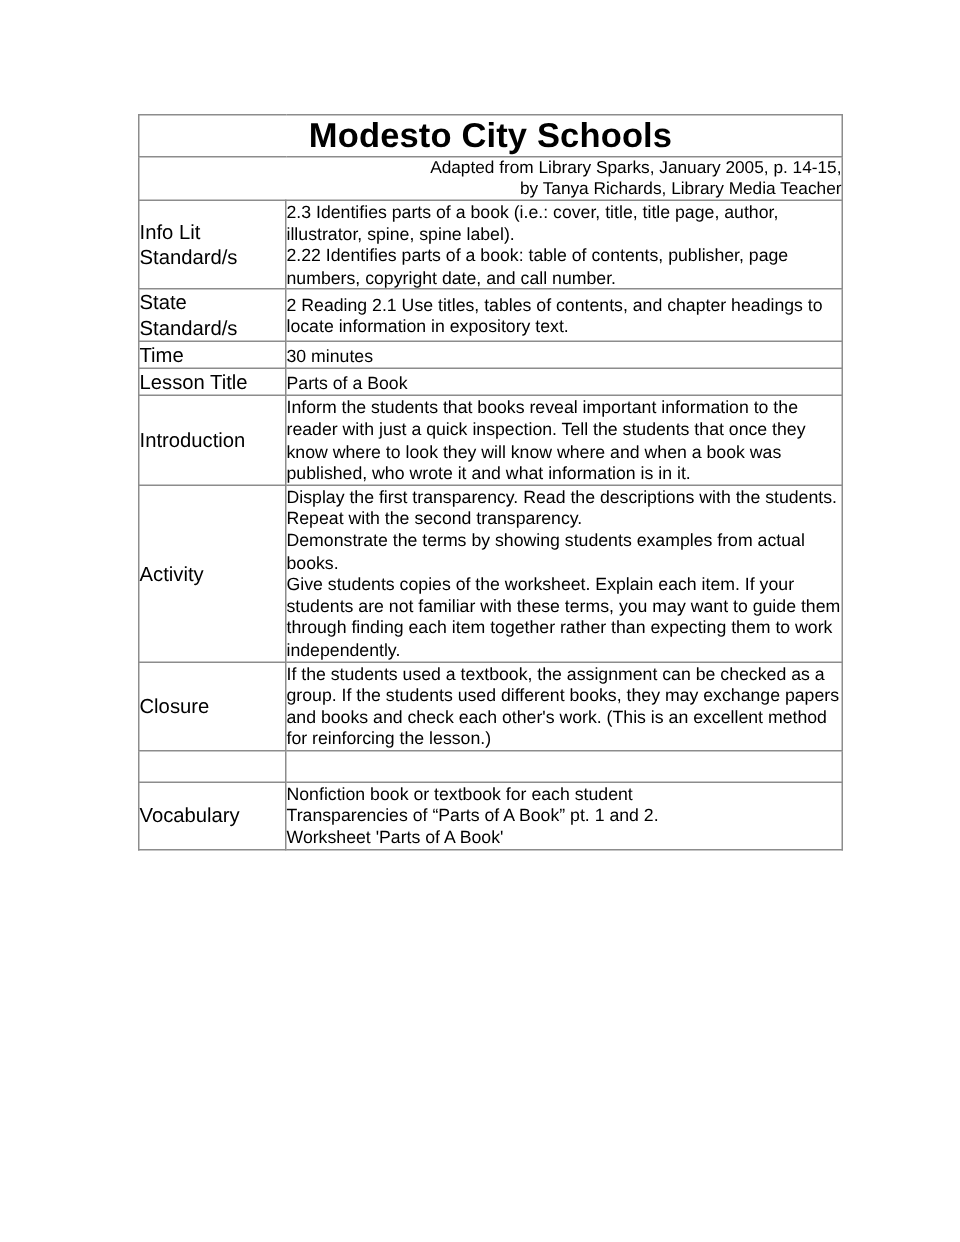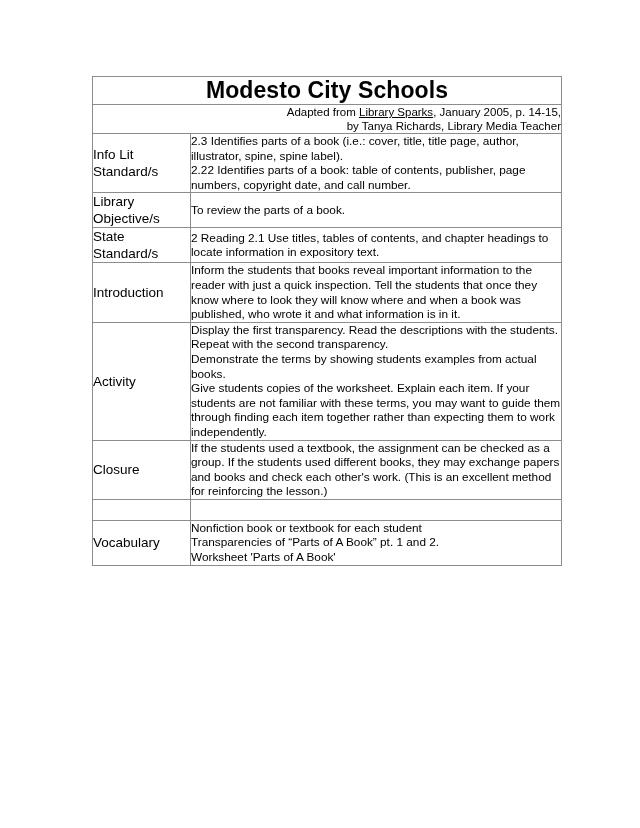--- a/index.html
+++ b/index.html
@@ -56,21 +56,20 @@
   .credit-cell {
     text-align: right;
     padding: 2px 6px 3px 6px;
   }
   .credit-line {
     font-size: 11.5px;
     line-height: 14px;
     white-space: nowrap;
   }
   .journal {
-    text-decoration: underline;
   }
 
   
   .label-cell {
     font-size: 13.5px;
     line-height: 17px;
     padding: 5px 4px 5px 7px;
   }
   .value-cell {
     font-size: 11.8px;
@@ -116,41 +115,44 @@
         <td class="label-cell tall">
           <div>Info Lit</div>
           <div>Standard/s</div>
         </td>
         <td class="value-cell">
           <p>2.3 Identifies parts of a book (i.e.: cover, title, title page, author, illustrator, spine, spine label).</p>
           <p>2.22 Identifies parts of a book:  table of contents, publisher, page numbers, copyright date, and call number.</p>
         </td>
       </tr>
 
-      <tr>
-        <td class="label-cell tall">
-          <div>Library</div>
-          <div>Objective/s</div>
-        </td>
-        <td class="value-cell">
-          <p>To review the parts of a book.</p>
-        </td>
-      </tr>
 
       <tr>
         <td class="label-cell tall">
           <div>State</div>
           <div>Standard/s</div>
         </td>
         <td class="value-cell">
           <p>2 Reading 2.1 Use titles, tables of contents, and chapter headings to locate information in expository text.</p>
         </td>
       </tr>
 
+      <tr>
+        <td class="label-cell">Time</td>
+        <td class="value-cell">
+          <p>30 minutes</p>
+        </td>
+      </tr>
 
+      <tr>
+        <td class="label-cell">Lesson Title</td>
+        <td class="value-cell">
+          <p>Parts of a Book</p>
+        </td>
+      </tr>
 
       <tr>
         <td class="label-cell tall">Introduction</td>
         <td class="value-cell">
           <p> Inform the students that books reveal important information to the reader with just a quick inspection. Tell the students that once they know where to look they will know where and when a book was published, who wrote it and what information is in it.</p>
         </td>
       </tr>
 
 
       <tr>

